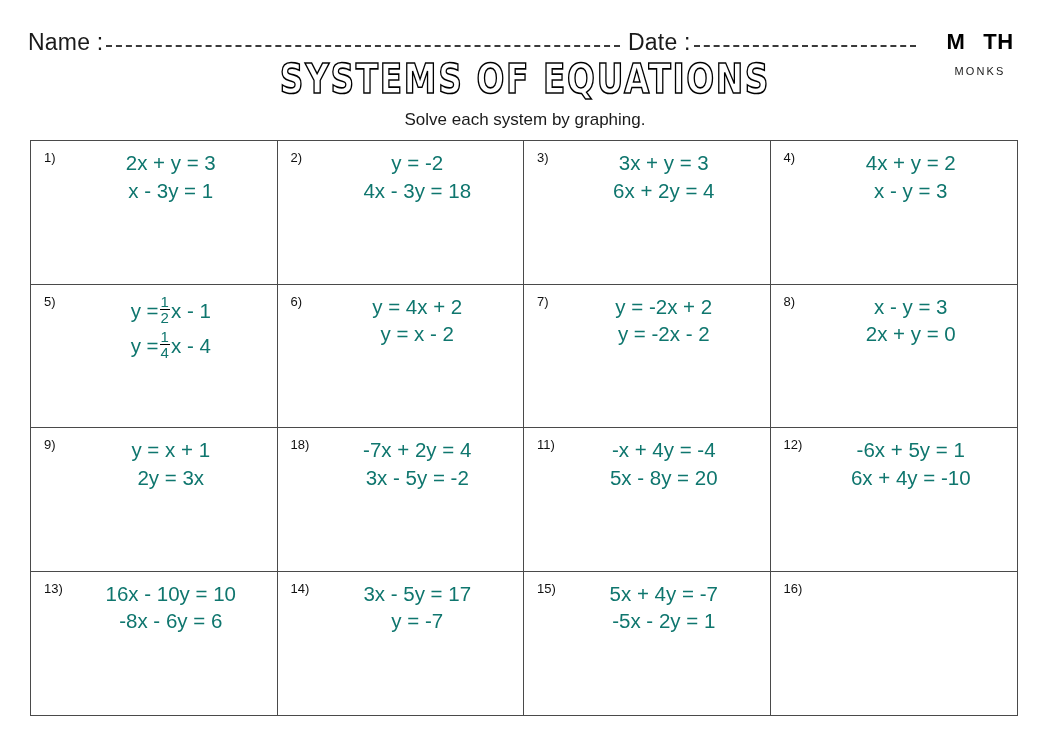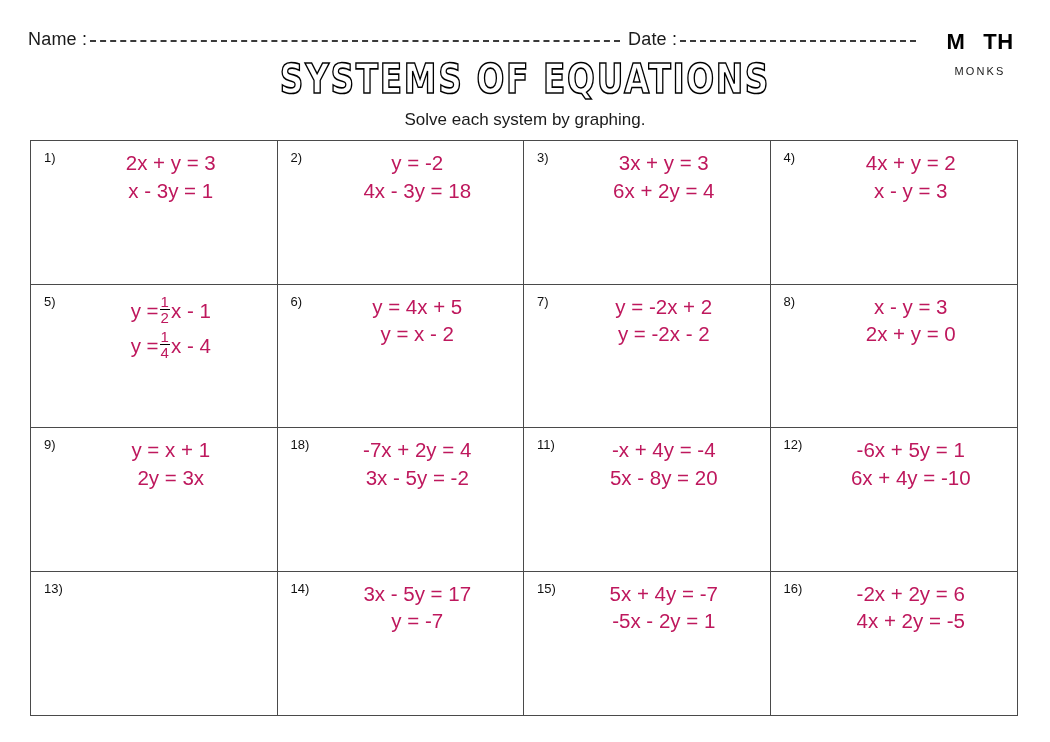--- a/index.html
+++ b/index.html
@@ -34,21 +34,21 @@
   }
   .date-block {
     position: absolute;
     left: 628px;
     top: 29px;
     display: flex;
     align-items: baseline;
     width: 288px;
   }
   .field-label {
-    font-size: 18px;
+    font-size: 23px;
     font-weight: 400;
     letter-spacing: 0.2px;
     white-space: nowrap;
     color: #1a1a1a;
   }
   .field-rule {
     flex: 1 1 auto;
     margin-left: 3px;
     border-bottom: 2px dashed #3a3a3a;
     height: 1px;
@@ -162,21 +162,21 @@
     box-sizing: border-box;
     display: flex;
     flex-direction: column;
     align-items: center;
   }
   .eq {
     font-size: 20.5px;
     font-weight: 500;
     line-height: 1.35;
     white-space: nowrap;
-    color: #be185d;
+    color: #0f766e;
     display: flex;
     align-items: center;
     justify-content: center;
   }
   .eq-frac-row { line-height: 1.15; margin: 2px 0; }
 
   .frac {
     display: inline-flex;
     flex-direction: column;
     align-items: center;
@@ -265,21 +265,21 @@
             <span class="num">1</span>
             <span class="den">4</span>
           </span>
           <span>x - 4</span>
         </div>
       </div>
     </div>
     <div class="cell">
       <div class="qnum">6)</div>
       <div class="eqs">
-        <div class="eq">y = 4x + 5</div>
+        <div class="eq">y = 4x + 2</div>
         <div class="eq">y = x - 2</div>
       </div>
     </div>
     <div class="cell">
       <div class="qnum">7)</div>
       <div class="eqs">
         <div class="eq">y = -2x + 2</div>
         <div class="eq">y = -2x - 2</div>
       </div>
     </div>
@@ -313,35 +313,35 @@
     </div>
     <div class="cell col-last">
       <div class="qnum">12)</div>
       <div class="eqs">
         <div class="eq">-6x + 5y = 1</div>
         <div class="eq">6x + 4y = -10</div>
       </div>
     </div>
     <div class="cell row-last">
       <div class="qnum">13)</div>
+      <div class="eqs">
+        <div class="eq">16x - 10y = 10</div>
+        <div class="eq">-8x - 6y = 6</div>
+      </div>
     </div>
     <div class="cell row-last">
       <div class="qnum">14)</div>
       <div class="eqs">
         <div class="eq">3x - 5y = 17</div>
         <div class="eq">y = -7</div>
       </div>
     </div>
     <div class="cell row-last">
       <div class="qnum">15)</div>
       <div class="eqs">
         <div class="eq">5x + 4y = -7</div>
         <div class="eq">-5x - 2y = 1</div>
       </div>
     </div>
     <div class="cell col-last row-last">
       <div class="qnum">16)</div>
-      <div class="eqs">
-        <div class="eq">-2x + 2y = 6</div>
-        <div class="eq">4x + 2y = -5</div>
-      </div>
     </div>
   </div>
 
 </body></html>

